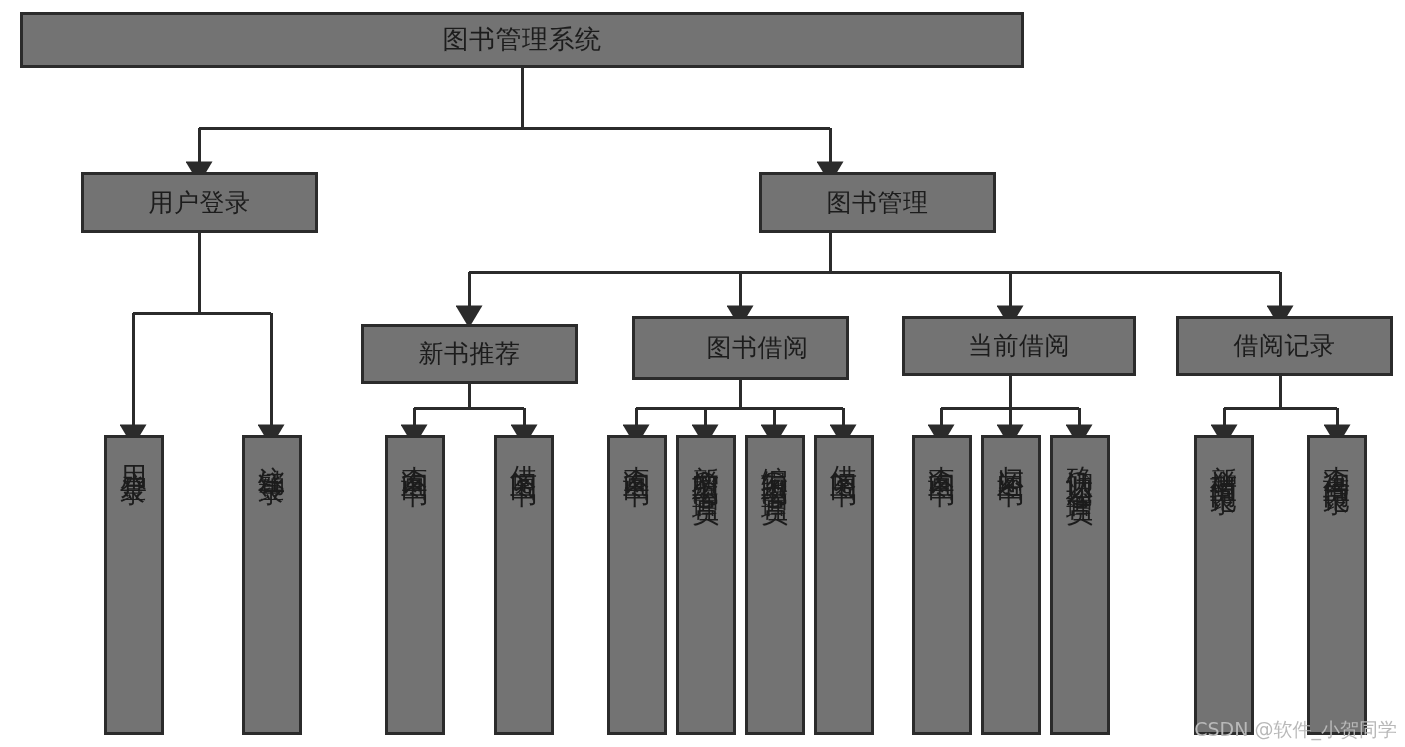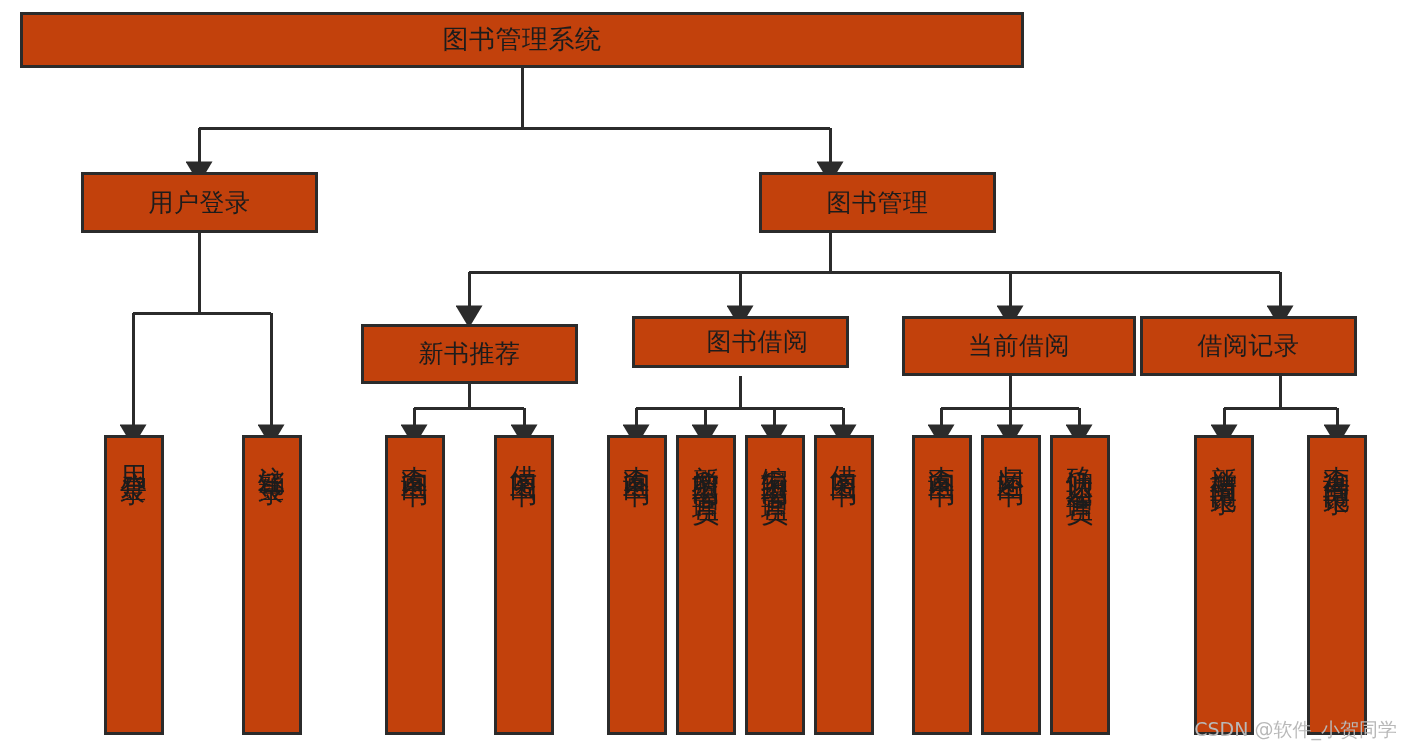--- a/index.html
+++ b/index.html
@@ -17,21 +17,21 @@
   }
   #edges{
     position:absolute;
     left:0; top:0;
     width:1405px; height:747px;
     pointer-events:none;
   }
   .node{
     position:absolute;
     box-sizing:border-box;
-    background:#c2410c;
+    background:#737373;
     border:3px solid #2b2b2b;
     display:flex;
     align-items:center;
     justify-content:center;
     color:#1c1c1c;
     z-index:2;
   }
   .node .label{
     display:block;
     text-align:center;
@@ -136,29 +136,29 @@
   </div>
 
   <div class="node horiz" style="left:711px;top:172px;width:237px;height:61px;margin-left:48px;">
     <span class="label">图书管理</span>
   </div>
 
   <div class="node horiz" style="left:361px;top:324px;width:217px;height:60px;">
     <span class="label">新书推荐</span>
   </div>
 
-  <div class="node horiz" style="left:632px;top:316px;width:217px;height:52px;padding-left:34px;">
+  <div class="node horiz" style="left:632px;top:316px;width:217px;height:64px;padding-left:34px;">
     <span class="label">图书借阅</span>
   </div>
 
   <div class="node horiz" style="left:902px;top:316px;width:234px;height:60px;">
     <span class="label">当前借阅</span>
   </div>
 
-  <div class="node horiz" style="left:1140px;top:316px;width:217px;height:60px;">
+  <div class="node horiz" style="left:1176px;top:316px;width:217px;height:60px;">
     <span class="label">借阅记录</span>
   </div>
 
   <div class="node vert" style="left:104px;top:435px;width:60px;height:300px;">
     <span class="label">用户登录</span>
   </div>
 
   <div class="node vert" style="left:242px;top:435px;width:60px;height:300px;">
     <span class="label">注销登录</span>
   </div>

